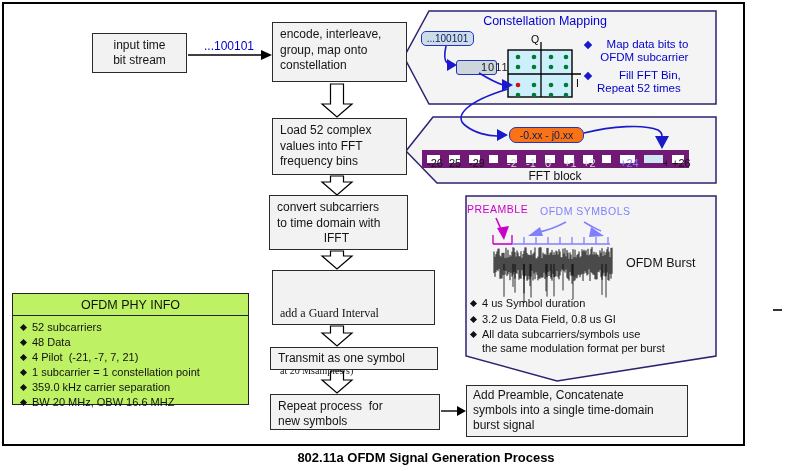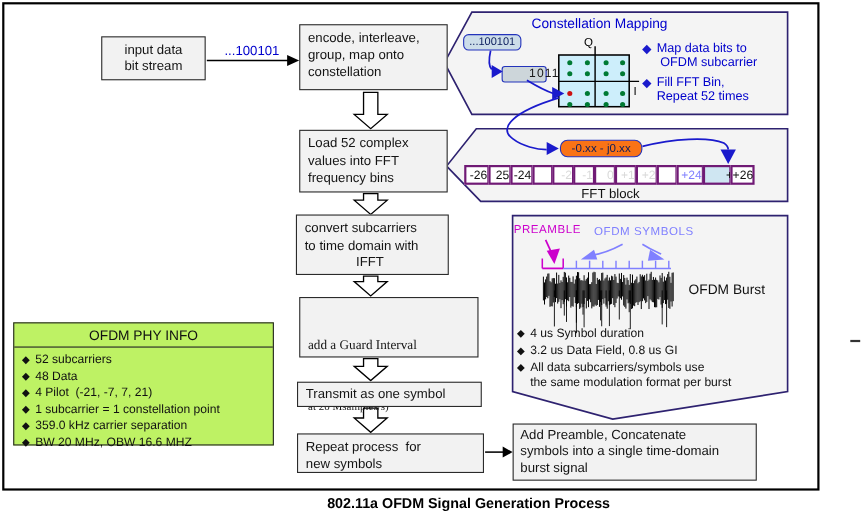--- a/index.html
+++ b/index.html
@@ -29,30 +29,30 @@
   .q{left:531px;top:33px;} .i{left:576px;top:77px;}
   .chip{position:absolute;box-sizing:border-box;border:1.4px solid #2333bb;text-align:center;z-index:2;
         font-size:10px;color:#0a1c5c;}
   .bit-chip{left:421px;top:31px;width:53px;height:15px;border-radius:5px;background:#ccdde9;line-height:13px;}
   .nibble-chip{left:456px;top:60px;width:41px;height:15px;border-radius:3px;background:#cdd6da;
                font-size:11px;color:#1a1a1a;line-height:13px;letter-spacing:1px;padding-left:24px;}
   .value-chip{left:509px;top:127px;width:75px;height:16px;border-radius:7px;background:#f97316;
               font-size:10.5px;line-height:14px;}
   .cm-list{position:absolute;left:585px;top:38px;width:132px;z-index:2;}
   .b-row{display:flex;margin-bottom:2px;}
-  .cm-list .b-row{margin-bottom:5px;}
+  .cm-list .b-row{margin-bottom:5px;text-align:right;}
   .diam{width:5px;height:5px;transform:rotate(45deg);flex:0 0 5px;margin:4px 6px 0 0;}
   .diam.dk{background:#111;}
   .diam.blue{background:var(--arrow_blue);width:6px;height:6px;flex-basis:6px;}
   .cm-txt{color:var(--blue_text);font-size:11.5px;line-height:13px;white-space:pre-wrap;}
   .b-txt{font-size:11px;line-height:13.5px;color:#111;white-space:pre-wrap;}
   
   #fft-row{position:absolute;left:422px;top:150px;display:flex;z-index:2;}
-  .cell{height:18px;box-sizing:border-box;border:2px solid #701a75;margin-left:-1px;background:#fff;
-        font-size:11px;line-height:16px;text-align:right;color:#111;}
+  .cell{height:18px;box-sizing:border-box;border:5px solid #701a75;margin-left:-1px;background:#fff;
+        font-size:11px;line-height:16px;text-align:left;color:#111;}
   .cell:first-child{margin-left:0;}
   .cell.faint{color:#d9d9d9;} .cell.blue{color:var(--periwinkle);} .cell.hl{background:var(--cell_highlight);}
   .fft-label{position:absolute;left:515px;top:169px;width:80px;text-align:center;font-size:12px;z-index:2;}
   
   .preamble-label{position:absolute;left:467px;top:203px;font-size:10.5px;color:var(--magenta);
                   letter-spacing:.5px;z-index:2;}
   .symbols-label{position:absolute;left:540px;top:205px;font-size:10.5px;color:var(--periwinkle);
                  letter-spacing:.5px;z-index:2;}
   .burst-label{position:absolute;left:626px;top:256px;font-size:12.5px;z-index:2;}
   .burst-list{position:absolute;left:471px;top:297px;width:245px;z-index:2;}
@@ -79,21 +79,21 @@
         <polygon points="330.5,84 343.5,84 343.5,104 352,104 337,117 322,104 330.5,104" fill="#fff" stroke="#000" stroke-width="1.2"></polygon>
         <polygon points="330.5,176 343.5,176 343.5,182 352,182 337,195 322,182 330.5,182" fill="#fff" stroke="#000" stroke-width="1.2"></polygon>
         <polygon points="330.5,251 343.5,251 343.5,256 352,256 337,269 322,256 330.5,256" fill="#fff" stroke="#000" stroke-width="1.2"></polygon>
         <polygon points="330.5,326 343.5,326 343.5,333 352,333 337,346 322,333 330.5,333" fill="#fff" stroke="#000" stroke-width="1.2"></polygon>
         <polygon points="330.5,371 343.5,371 343.5,380 352,380 337,393 322,380 330.5,380" fill="#fff" stroke="#000" stroke-width="1.2"></polygon>
       </g>
   </svg>
 
   <div class="outer-border"></div>
 
-  <div class="fbox center" style="left:92px;top:33px;width:95px;height:40px;line-height:15px;">input data
+  <div class="fbox center" style="left:92px;top:33px;width:95px;height:40px;line-height:15px;">input time
 bit stream</div>
   <div class="blue-label">...100101</div>
   <div class="fbox" style="left:272px;top:22px;width:135px;height:60px;">encode, interleave,
 group, map onto
 constellation</div>
   <div class="fbox" style="left:272px;top:118px;width:135px;height:57px;">Load 52 complex
 values into FFT
 frequency bins</div>
   <div class="fbox" style="left:269px;top:195px;width:139px;height:55px;">convert subcarriers
 to time domain with
@@ -155,21 +155,21 @@
         <span class="diam blue"></span>
         <span class="cm-txt">Fill FFT Bin,
 Repeat 52 times</span>
       </div>
     </div>
 
   <div class="chip value-chip">-0.xx - j0.xx</div>
   <div id="fft-row">
       <div class="cell n" style="width: 23px;">-26</div>
       <div class="cell n" style="width: 21px;">25</div>
-      <div class="cell n" style="width: 21px;">-24</div>
+      <div class="cell n" style="width: 21px;">-29</div>
       <div class="cell n" style="width: 19px;"></div>
       <div class="cell faint" style="width: 20px;">-2</div>
       <div class="cell faint" style="width: 20px;">-1</div>
       <div class="cell faint" style="width: 20px;">0</div>
       <div class="cell faint" style="width: 20px;">+1</div>
       <div class="cell faint" style="width: 20px;">+2</div>
       <div class="cell n" style="width: 19px;"></div>
       <div class="cell blue" style="width: 25px;">+24</div>
       <div class="cell hl" style="width: 26px; padding-left: 19px;">+25</div>
       <div class="cell n" style="width: 22px;">+26</div>

